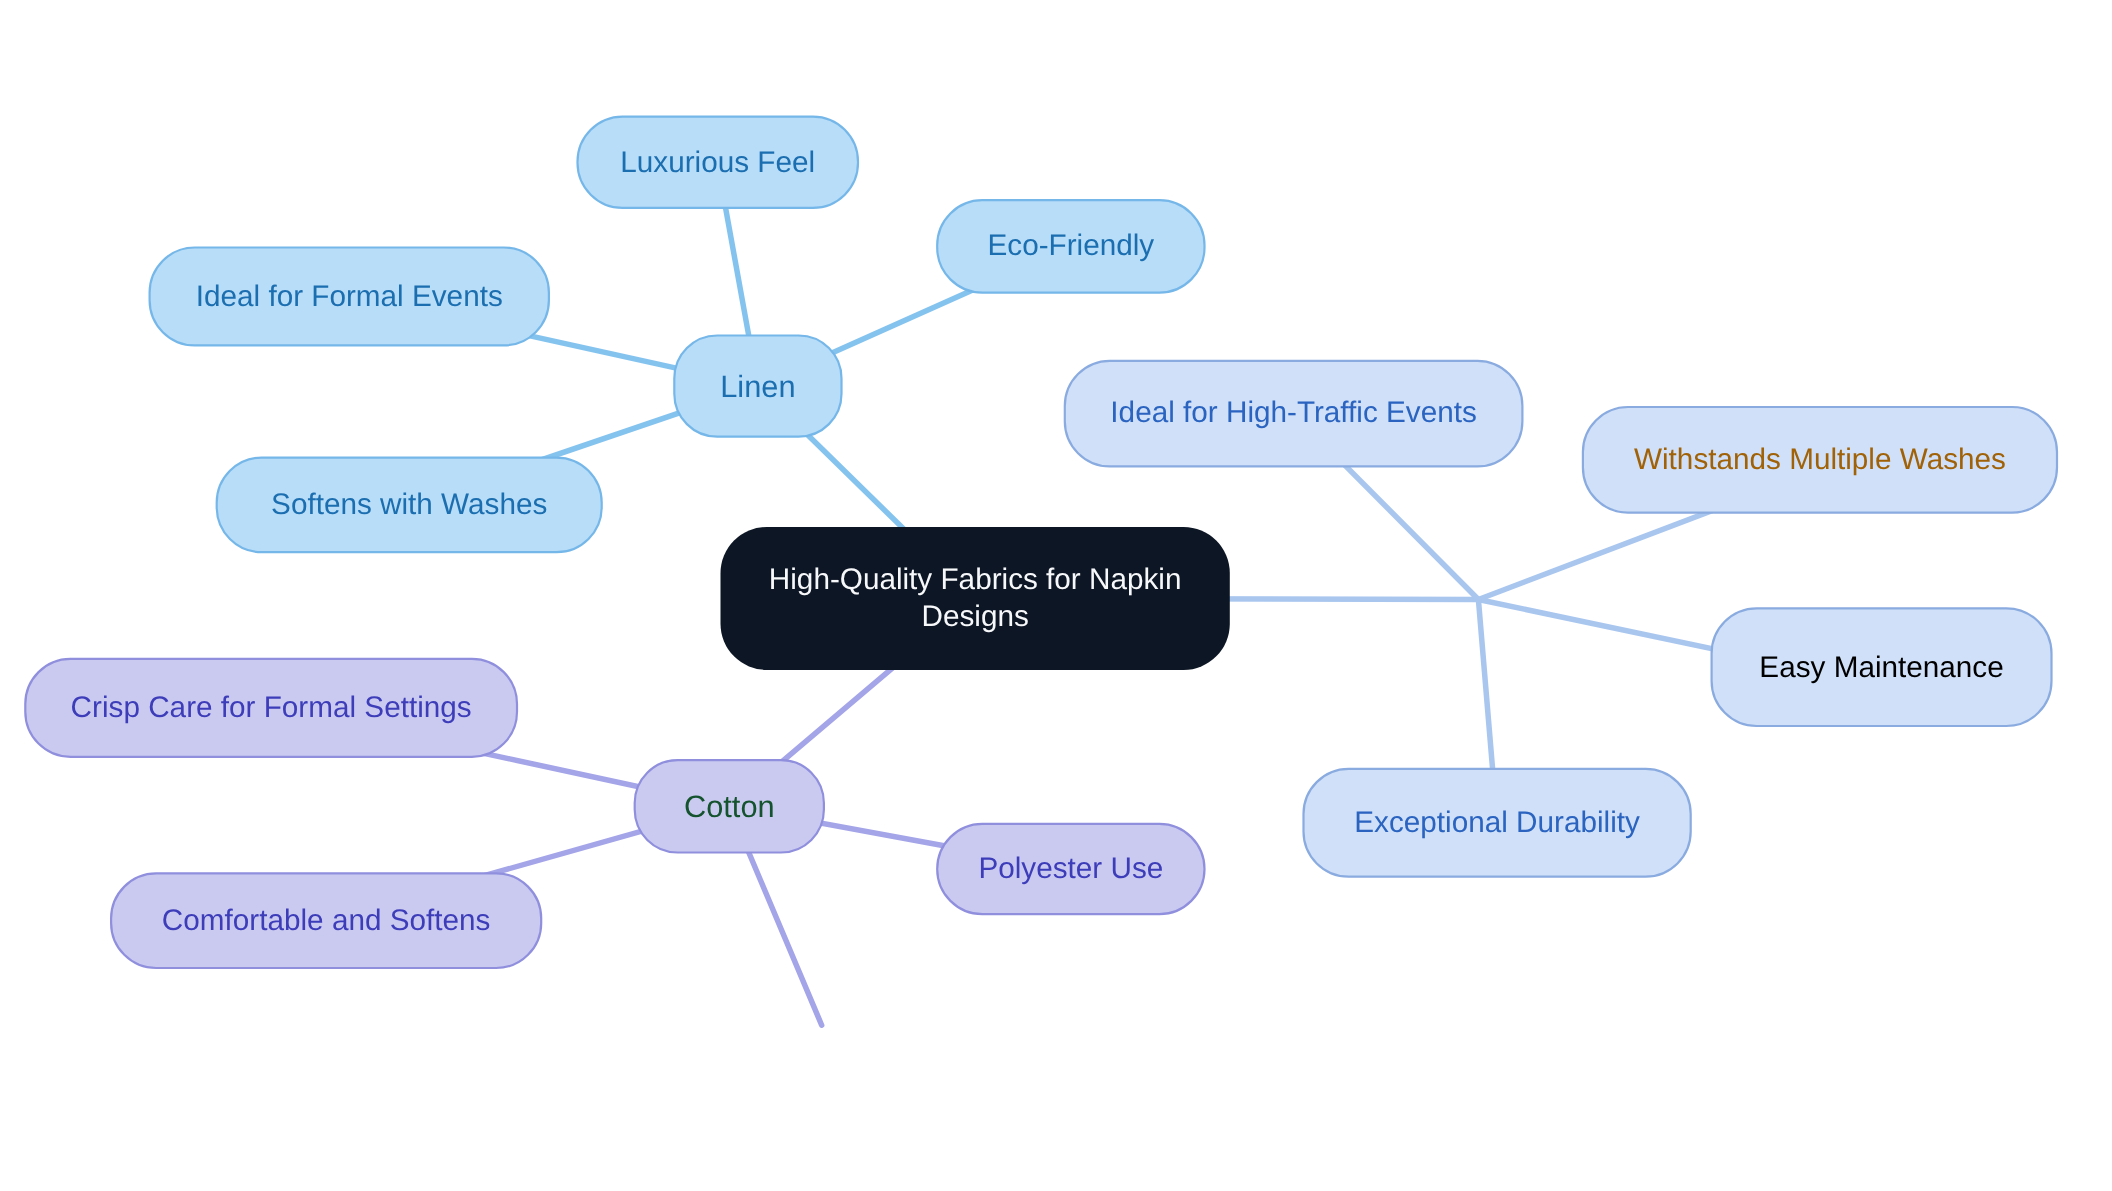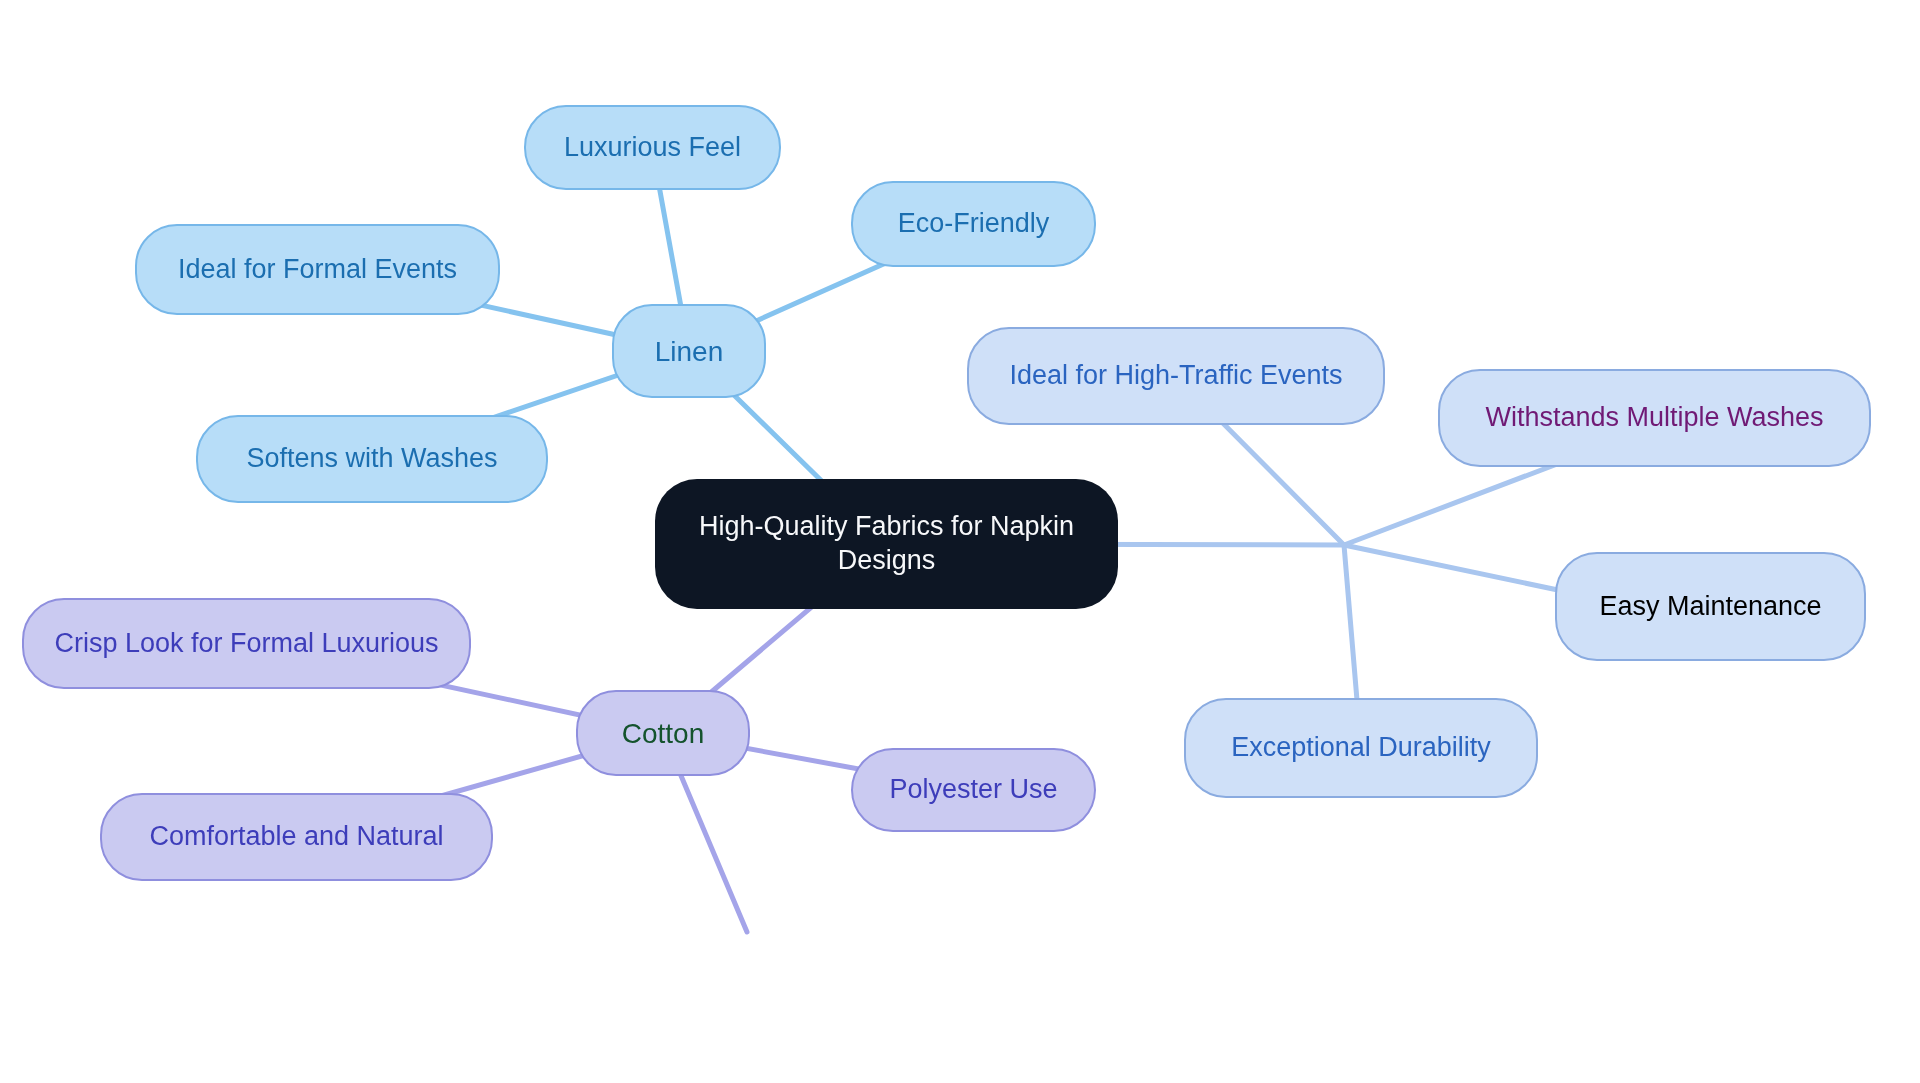--- a/index.html
+++ b/index.html
@@ -90,36 +90,36 @@
   <div class="node" style="left: 135px; top: 224px; width: 365px; height: 91px; background: rgb(183, 221, 248); border-color: rgb(118, 183, 233); color: rgb(27, 110, 176);">
     <span>Ideal for Formal Events</span>
   </div>
   <div class="node" style="left: 196px; top: 415px; width: 352px; height: 88px; background: rgb(183, 221, 248); border-color: rgb(118, 183, 233); color: rgb(27, 110, 176); text-align: center;">
     <span>Softens with Washes</span>
   </div>
 
   <div class="node" style="left: 967px; top: 327px; width: 418px; height: 98px; background: rgb(207, 224, 248); border-color: rgb(138, 171, 224); color: rgb(42, 100, 192);">
     <span>Ideal for High-Traffic Events</span>
   </div>
-  <div class="node" style="left: 1438px; top: 369px; width: 433px; height: 98px; background: rgb(207, 224, 248); border-color: rgb(138, 171, 224); color: #701a75;">
+  <div class="node" style="left: 1438px; top: 369px; width: 433px; height: 98px; background: rgb(207, 224, 248); border-color: rgb(138, 171, 224); color: #a16207;">
     <span>Withstands Multiple Washes</span>
   </div>
   <div class="node" style="left: 1555px; top: 552px; width: 311px; height: 109px; background: rgb(207, 224, 248); border-color: rgb(138, 171, 224); color: #000000;">
     <span>Easy Maintenance</span>
   </div>
   <div class="node" style="left: 1184px; top: 698px; width: 354px; height: 100px; background: rgb(207, 224, 248); border-color: rgb(138, 171, 224); color: rgb(42, 100, 192);">
     <span>Exceptional Durability</span>
   </div>
 
   <div class="node branch" style="left: 576px; top: 690px; width: 174px; height: 86px; background: rgb(202, 202, 241); border-color: rgb(143, 143, 222); color: #14532d;">
     <span>Cotton</span>
   </div>
   <div class="node" style="left: 22px; top: 598px; width: 449px; height: 91px; background: rgb(202, 202, 241); border-color: rgb(143, 143, 222); color: rgb(61, 61, 186);">
-    <span>Crisp Look for Formal Luxurious</span>
+    <span>Crisp Care for Formal Settings</span>
   </div>
   <div class="node" style="left: 851px; top: 748px; width: 245px; height: 84px; background: rgb(202, 202, 241); border-color: rgb(143, 143, 222); color: rgb(61, 61, 186);">
     <span>Polyester Use</span>
   </div>
   <div class="node" style="left: 100px; top: 793px; width: 393px; height: 88px; background: rgb(202, 202, 241); border-color: rgb(143, 143, 222); color: rgb(61, 61, 186);">
-    <span>Comfortable and Natural</span>
+    <span>Comfortable and Softens</span>
   </div>
 
 </div>
 
 </body></html>

